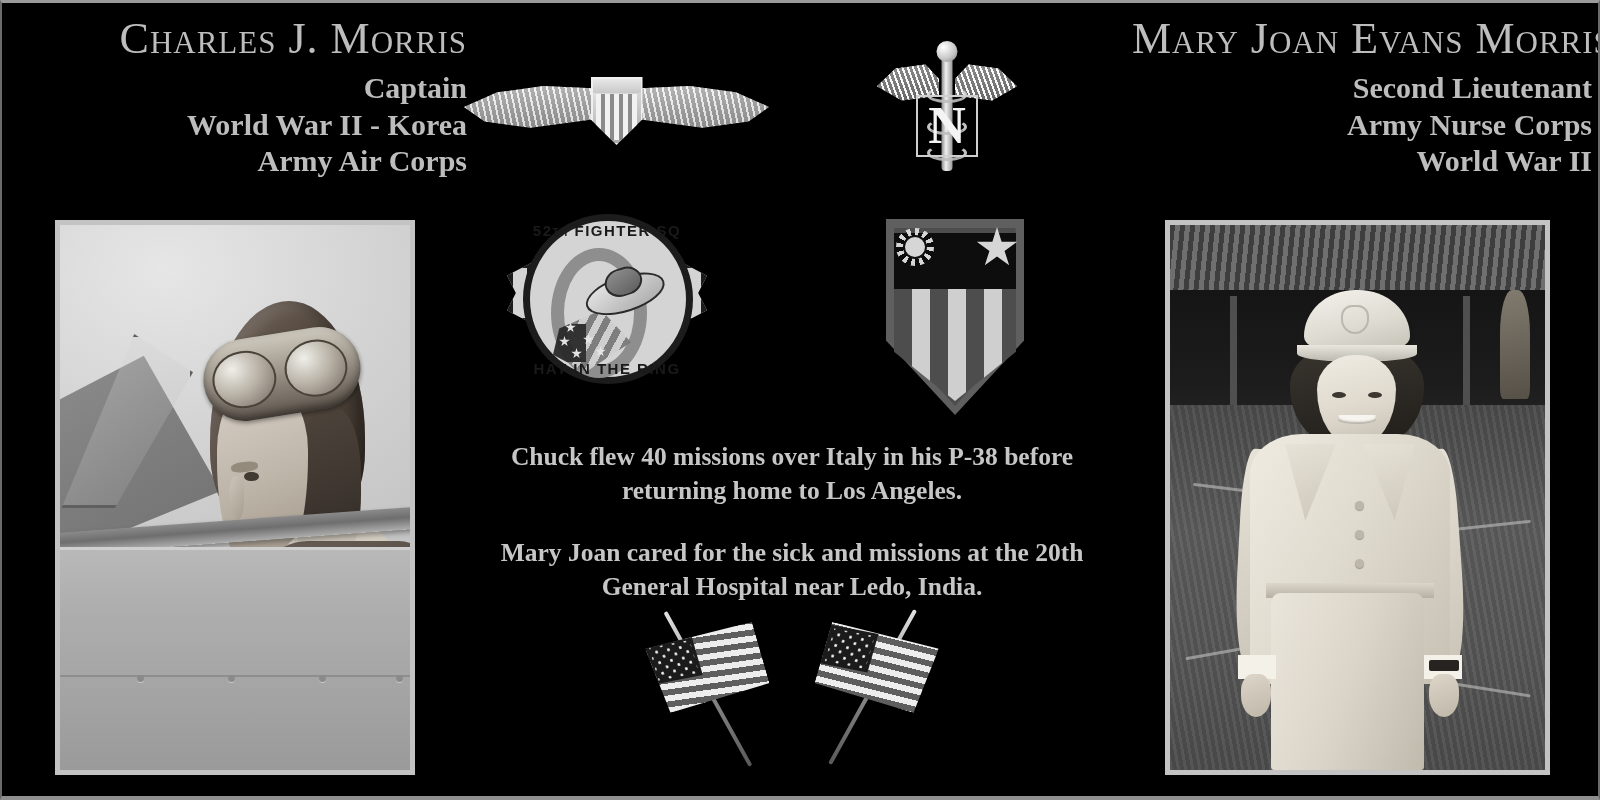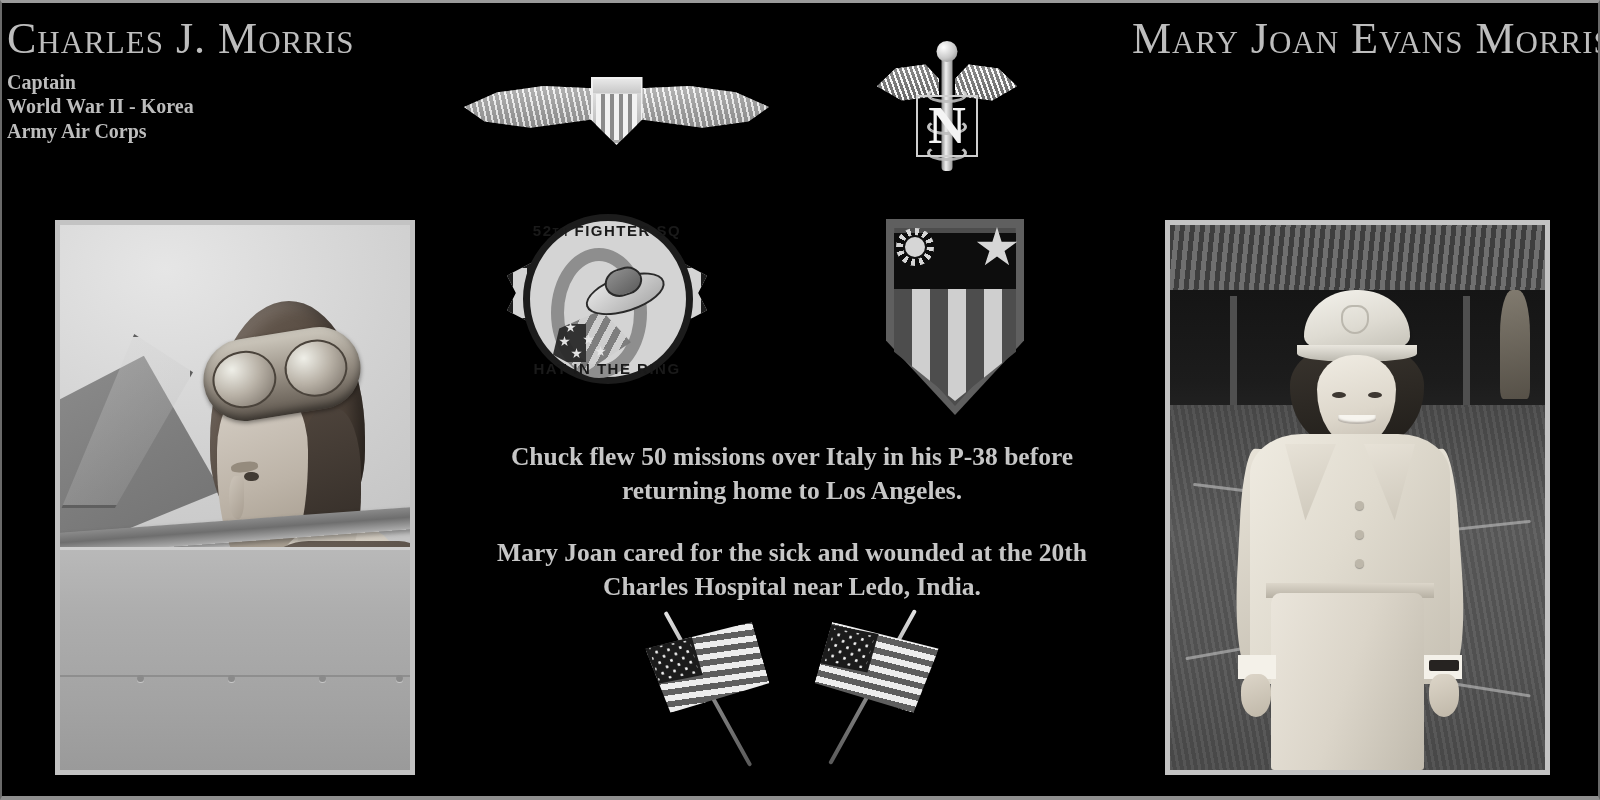--- a/index.html
+++ b/index.html
@@ -11,35 +11,35 @@
     width:1600px; height:800px;
     background:#000000;
     border-top:3px solid #9a9a9a;
     border-bottom:4px solid #8f8f8f;
     border-left:2px solid #6a6a6a;
     border-right:2px solid #6a6a6a;
     overflow:hidden;
   }
 
   
-  .name-block { position:absolute; top:14px; width:460px; text-align:left; }
+  .name-block { position:absolute; top:14px; width:460px; text-align:right; }
   #left-name-block  { left:5px; }
   #right-name-block { left:1130px; }
 
   .service-name {
     font-family:"Liberation Serif", serif;
     font-size:44px; line-height:1.0;
     color:#bdbdbd;
     font-variant:small-caps;
     letter-spacing:1px;
     white-space:nowrap;
   }
   .rank-lines {
     margin-top:9px;
-    font-size:20px; line-height:1.22;
+    font-size:30px; line-height:1.22;
     color:#bdbdbd;
     font-weight:bold;
   }
   .rank-lines div { white-space:nowrap; }
 
   
   .photo-frame {
     position:absolute;
     border:5px solid #c3c3c3;
     overflow:hidden;
@@ -526,20 +526,25 @@
     <div class="service-name">Charles J. Morris</div>
     <div class="rank-lines">
       <div>Captain</div>
       <div>World War II - Korea</div>
       <div>Army Air Corps</div>
     </div>
   </div>
 
   <div id="right-name-block" class="name-block">
     <div class="service-name">Mary Joan Evans Morris</div>
+    <div class="rank-lines">
+      <div>Second Lieutenant</div>
+      <div>Army Nurse Corps</div>
+      <div>World War II</div>
+    </div>
   </div>
 
   <div id="pilot-wings">
     <div class="wing left">
         <div class="feathers"></div>
       </div>
     <div class="wing right">
         <div class="feathers"></div>
       </div>
     <div class="shield">
@@ -673,22 +678,22 @@
         <div class="nurse-cuff l"></div>
         <div class="nurse-cuff r"></div>
         <div class="nurse-watch"></div>
         <div class="nurse-hand l"></div>
         <div class="nurse-hand r"></div>
       </div>
     </div>
   </div>
 
   <div id="inscription">
-    <p>Chuck flew 50 missions over Italy in his P-38 before returning home to Los Angeles.</p>
-    <p>Mary Joan cared for the sick and wounded at the 20th Charles Hospital near Ledo, India.</p>
+    <p>Chuck flew 40 missions over Italy in his P-38 before returning home to Los Angeles.</p>
+    <p>Mary Joan cared for the sick and missions at the 20th General Hospital near Ledo, India.</p>
   </div>
 
   <div id="crossed-flags">
     <div class="flagset a">
       <div class="pole"></div>
       <div class="flag">
         <div class="canton">
             <div class="dots"></div>
           </div>
       </div>

